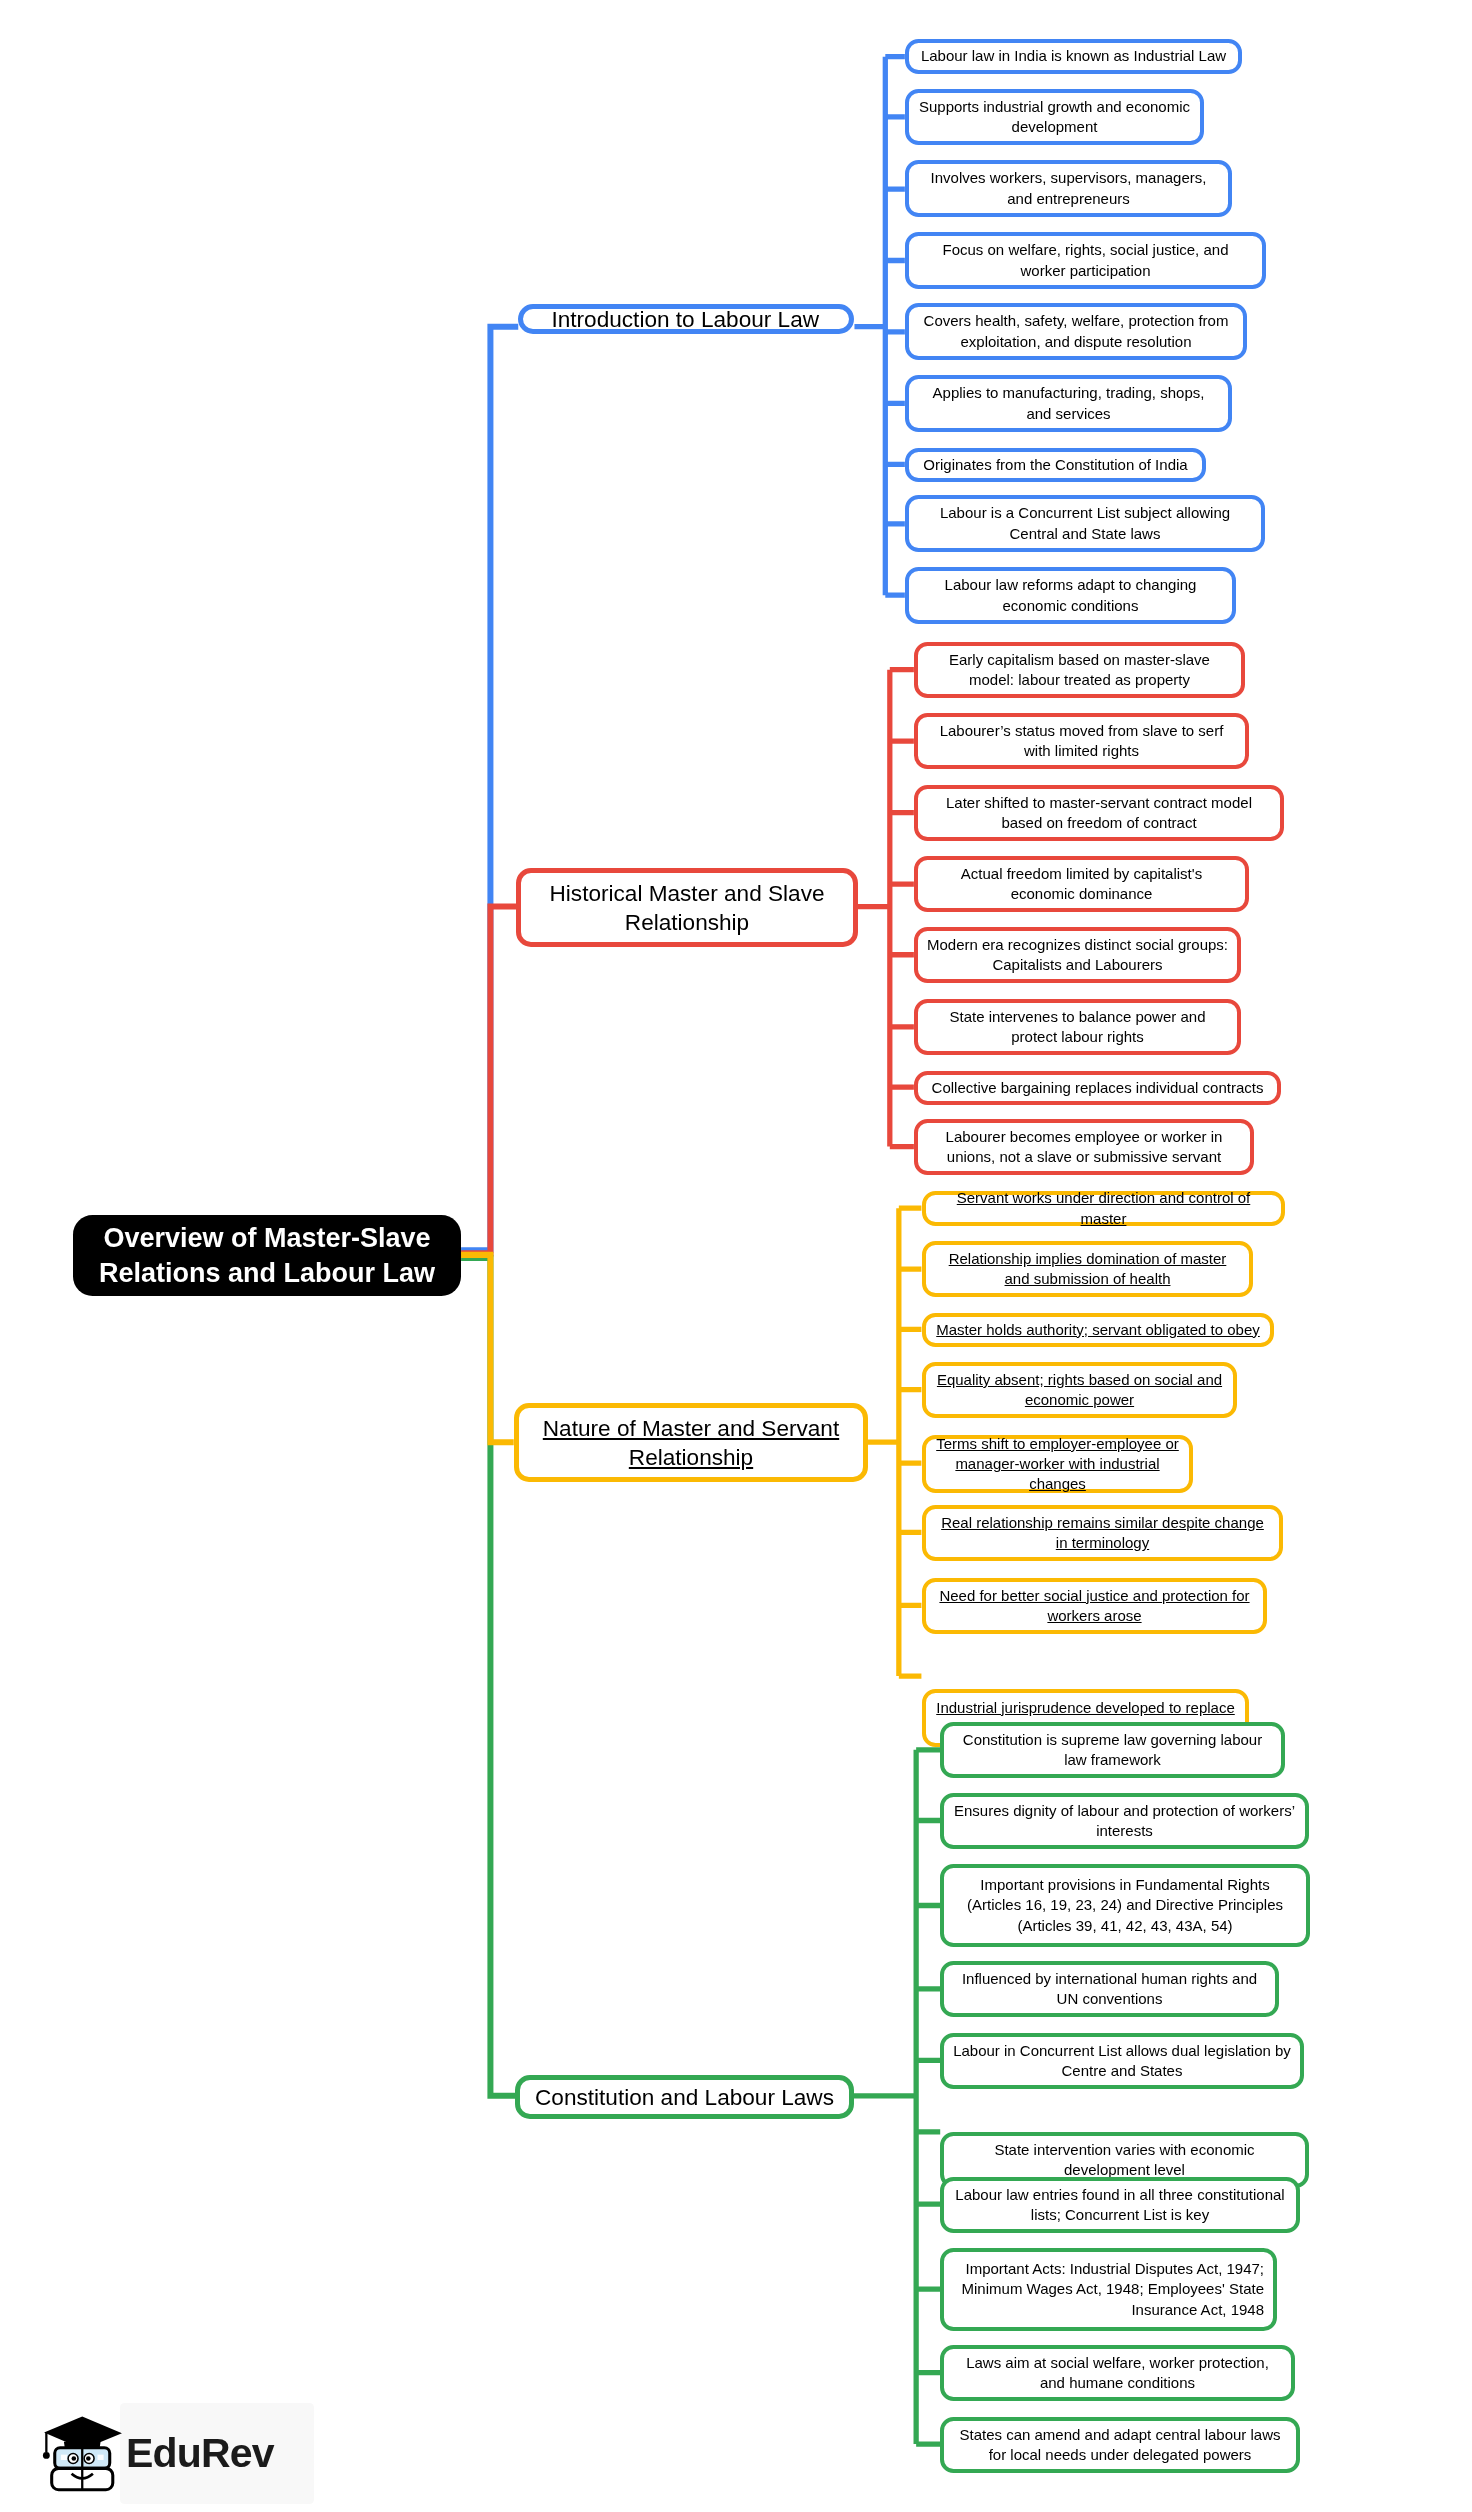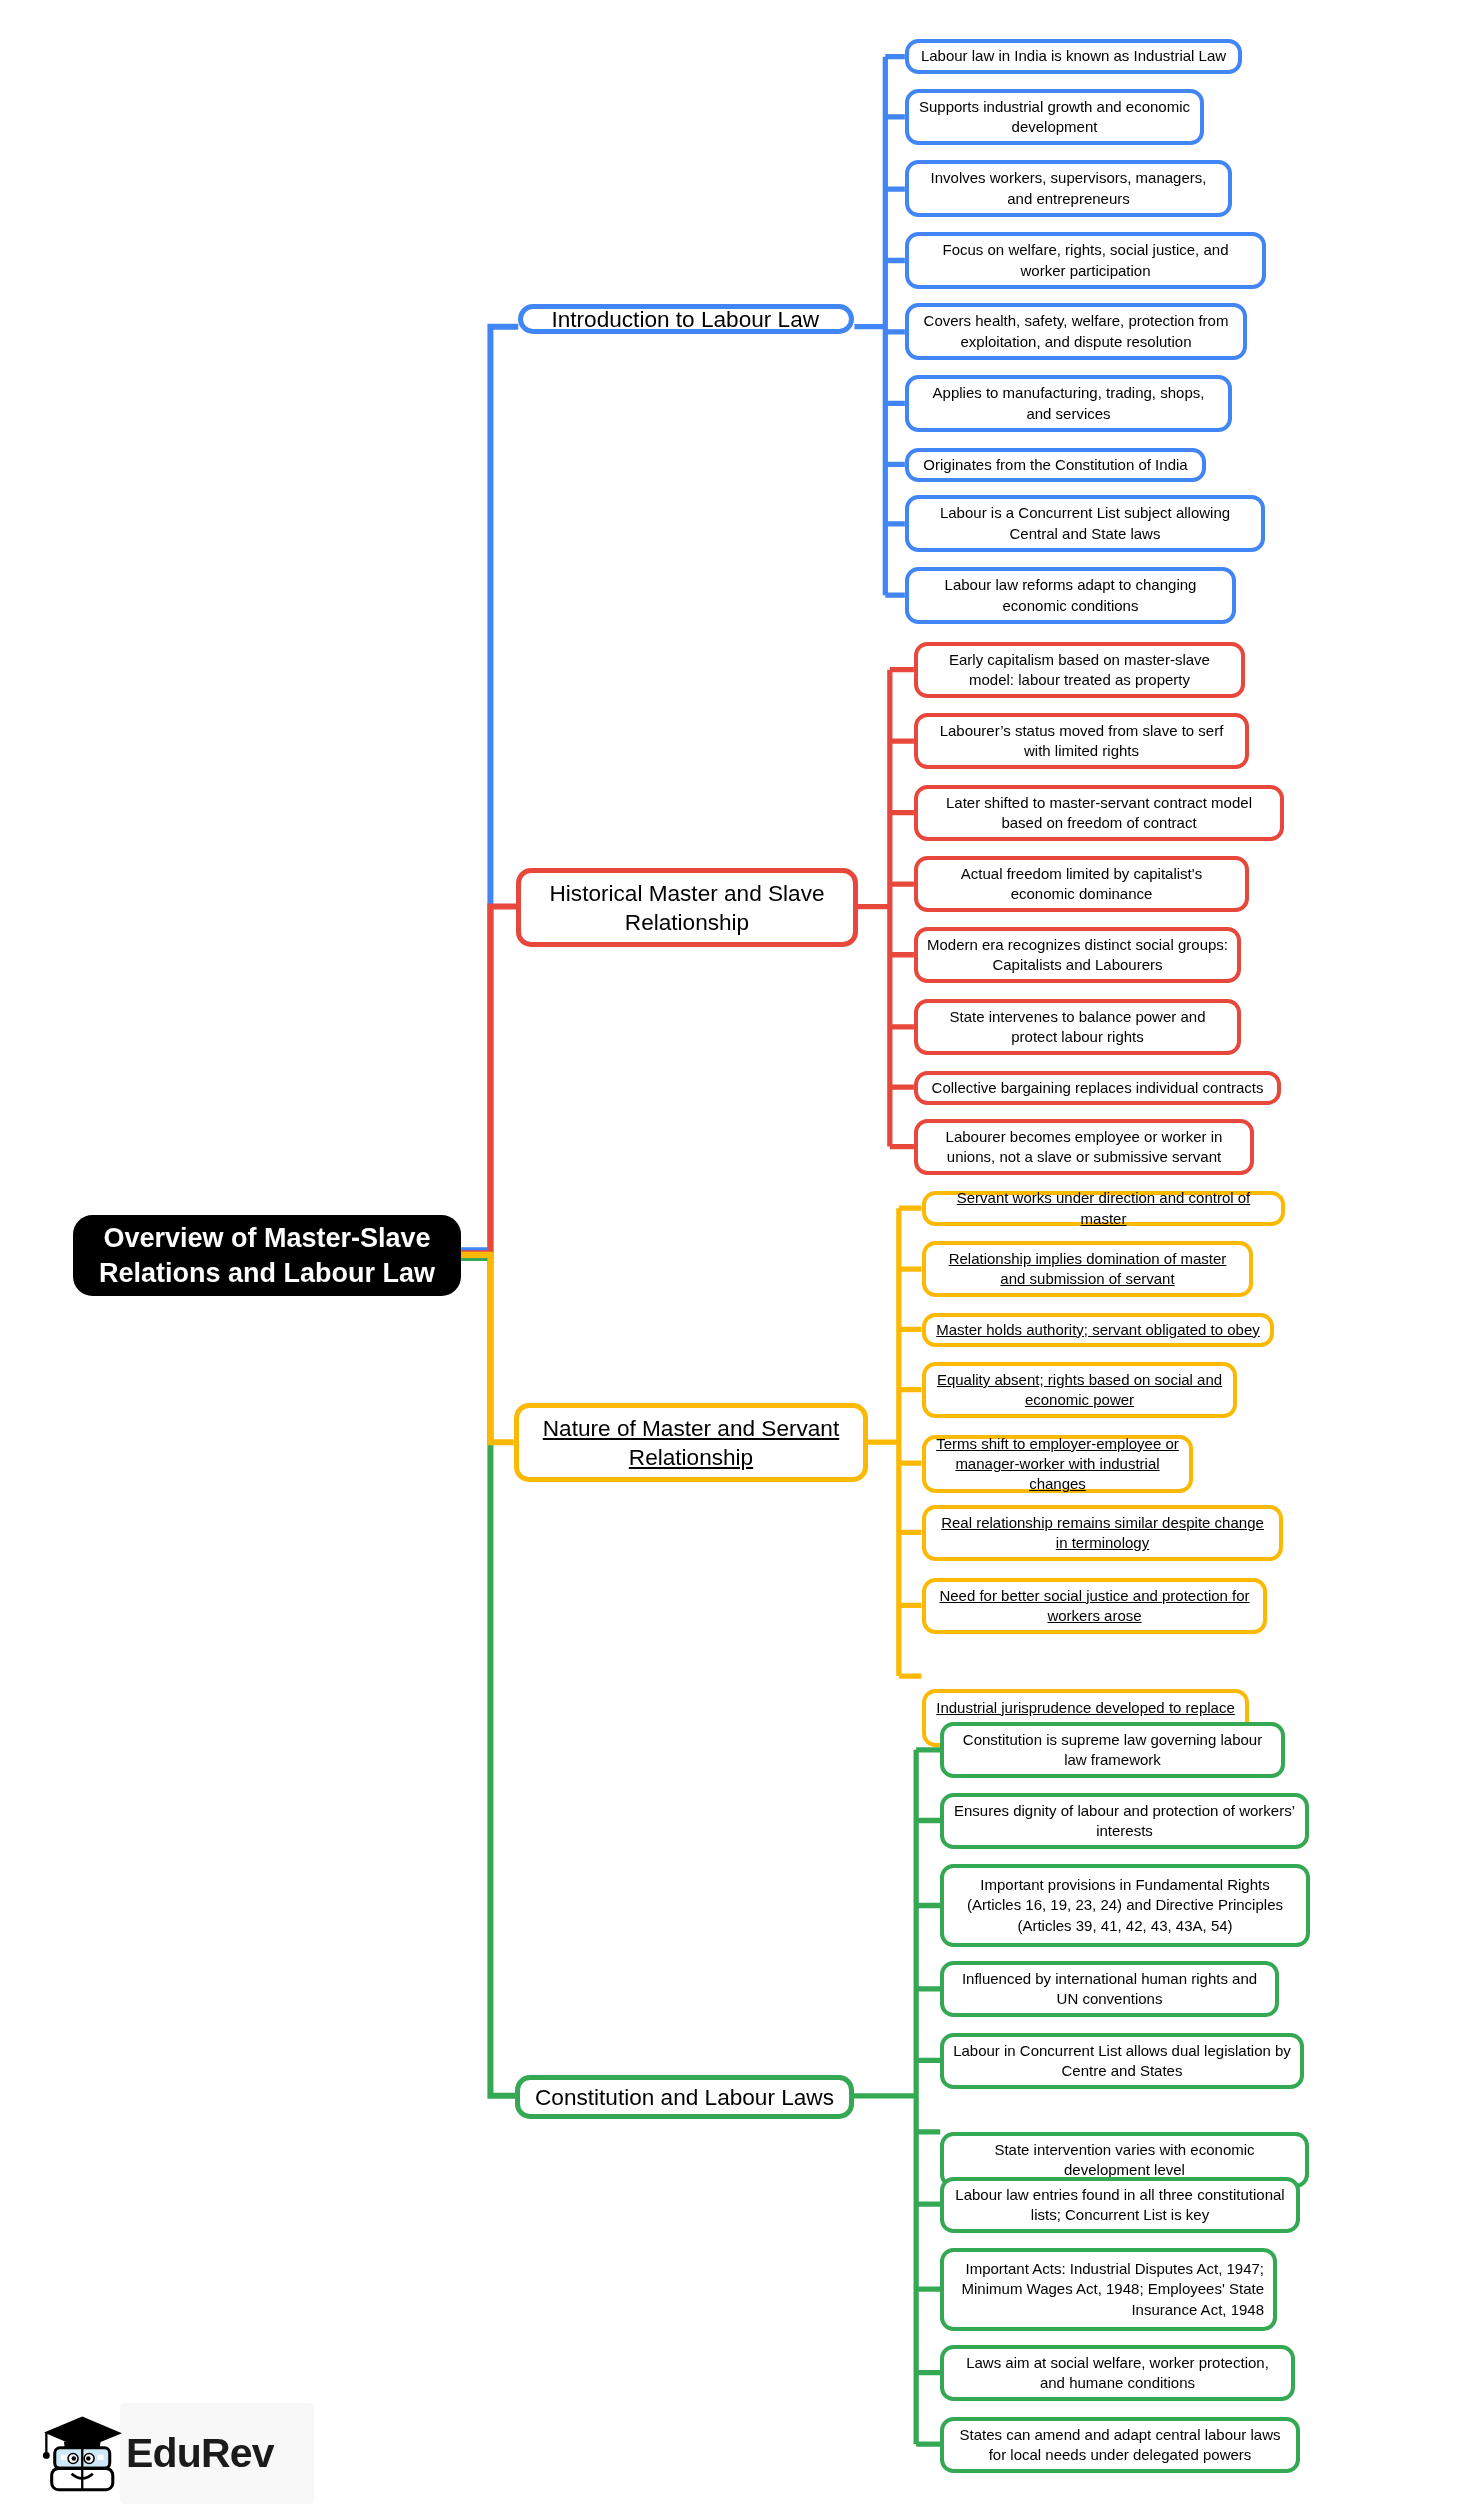--- a/index.html
+++ b/index.html
@@ -66,21 +66,21 @@
   <div class="node leaf c-red" style="left:914px;top:642px;width:331px;height:56px;">Early capitalism based on master-slave model: labour treated as property</div>
   <div class="node leaf c-red" style="left:914px;top:713px;width:335px;height:56px;">Labourer’s status moved from slave to serf with limited rights</div>
   <div class="node leaf c-red" style="left:914px;top:785px;width:370px;height:56px;">Later shifted to master-servant contract model based on freedom of contract</div>
   <div class="node leaf c-red" style="left:914px;top:856px;width:335px;height:56px;">Actual freedom limited by capitalist's economic dominance</div>
   <div class="node leaf c-red" style="left:914px;top:927px;width:327px;height:56px;">Modern era recognizes distinct social groups: Capitalists and Labourers</div>
   <div class="node leaf c-red" style="left:914px;top:999px;width:327px;height:56px;">State intervenes to balance power and protect labour rights</div>
   <div class="node leaf c-red" style="left:914px;top:1071px;width:367px;height:34px;">Collective bargaining replaces individual contracts</div>
   <div class="node leaf c-red" style="left:914px;top:1119px;width:340px;height:56px;">Labourer becomes employee or worker in unions, not a slave or submissive servant</div>
 
   <div class="node leaf c-yellow" style="left:922px;top:1191px;width:363px;height:35px;">Servant works under direction and control of master</div>
-  <div class="node leaf c-yellow" style="left:922px;top:1241px;width:331px;height:56px;">Relationship implies domination of master and submission of servant</div>
+  <div class="node leaf c-yellow" style="left:922px;top:1241px;width:331px;height:56px;">Relationship implies domination of master and submission of health</div>
   <div class="node leaf c-yellow" style="left:922px;top:1313px;width:352px;height:34px;">Master holds authority; servant obligated to obey</div>
   <div class="node leaf c-yellow" style="left:922px;top:1362px;width:315px;height:56px;">Equality absent; rights based on social and economic power</div>
   <div class="node leaf c-yellow" style="left:922px;top:1435px;width:271px;height:58px;">Terms shift to employer-employee or manager-worker with industrial changes</div>
   <div class="node leaf c-yellow" style="left:922px;top:1505px;width:361px;height:56px;">Real relationship remains similar despite change in terminology</div>
   <div class="node leaf c-yellow" style="left:922px;top:1578px;width:345px;height:56px;">Need for better social justice and protection for workers arose</div>
   <div class="node leaf c-yellow" style="left:922px;top:1648px;width:327px;height:58px;margin-top:41px;">Industrial jurisprudence developed to replace laissez-faire attitudes</div>
 
   <div class="node leaf c-green" style="left:940px;top:1722px;width:345px;height:56px;">Constitution is supreme law governing labour law framework</div>
   <div class="node leaf c-green" style="left:940px;top:1793px;width:369px;height:56px;">Ensures dignity of labour and protection of workers’ interests</div>
   <div class="node leaf c-green" style="left:940px;top:1864px;width:370px;height:83px;">Important provisions in Fundamental Rights (Articles 16, 19, 23, 24) and Directive Principles (Articles 39, 41, 42, 43, 43A, 54)</div>

